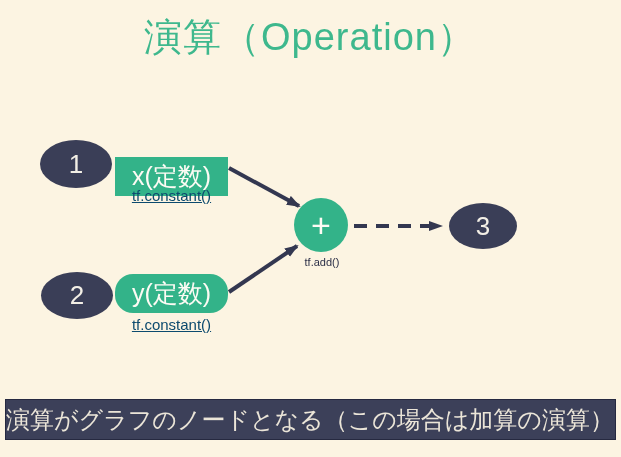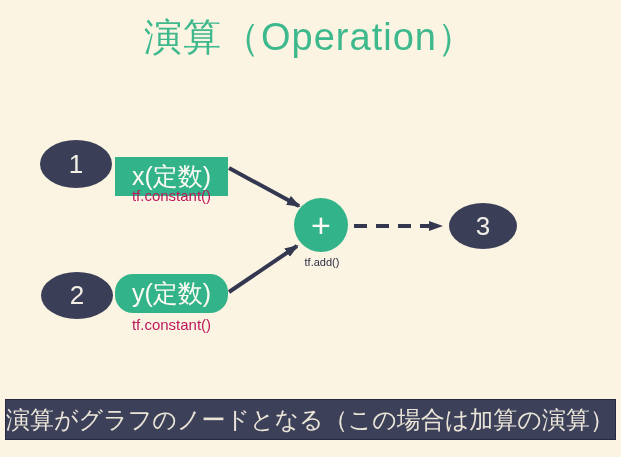--- a/index.html
+++ b/index.html
@@ -32,21 +32,21 @@
     position:absolute;width:113px;height:39px;
     background:#33b389;
     color:#fdfbf4;
     display:flex;align-items:center;justify-content:center;
     font-size:25px;
   }
   .bx{left:115px;top:157px;}
   .by{left:115px;top:274px;border-radius:18px;}
   .caption{
     position:absolute;width:113px;text-align:center;
-    font-size:15px;color:#be185d;
+    font-size:15px;color:#0c4a6e;text-decoration:underline;
   }
   .c1{left:115px;top:187px;}
   .c2{left:115px;top:316px;}
   .opcircle{
     position:absolute;left:294px;top:198px;width:54px;height:54px;
     background:#33b389;border-radius:50%;
     color:#fdfbf4;
     display:flex;align-items:center;justify-content:center;
     font-size:34px;font-weight:300;line-height:1;
   }

